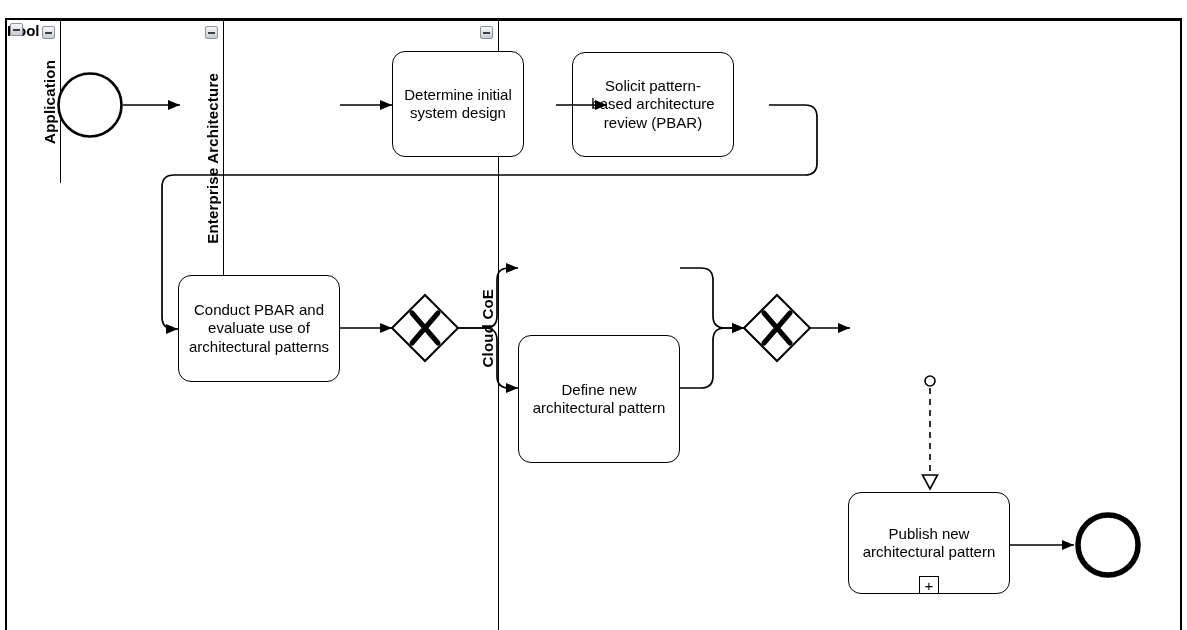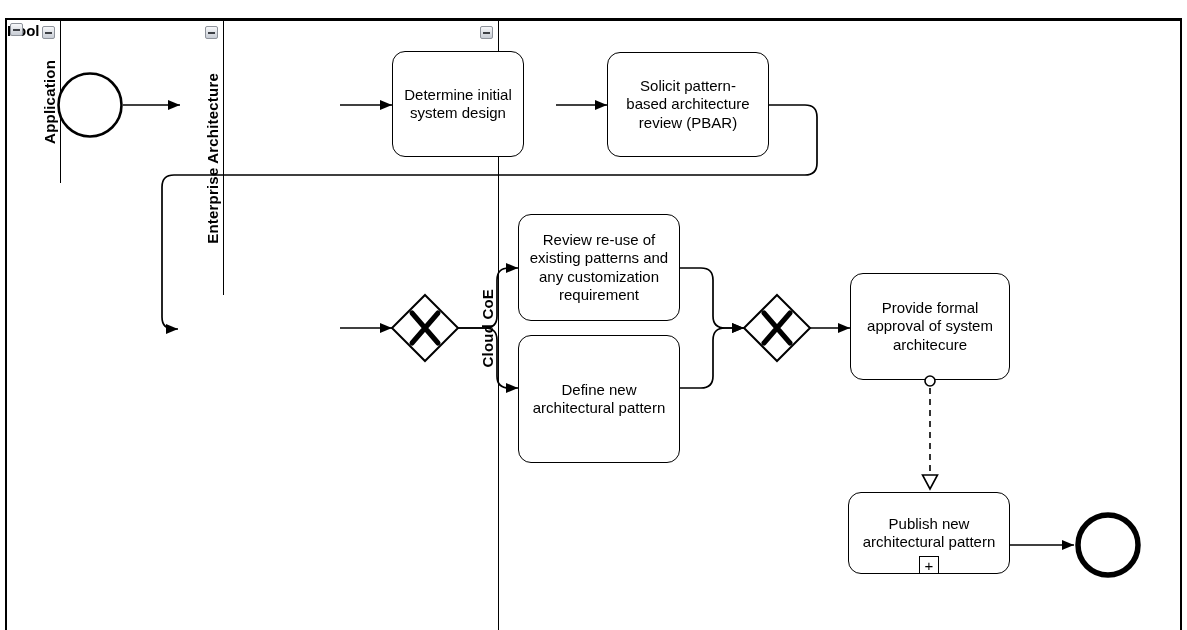--- a/index.html
+++ b/index.html
@@ -120,41 +120,35 @@
       <div class="lane-strip">
         <span class="lane-label">Cloud CoE</span>
       </div>
     </div>
   </div>
 
   <div class="task" style="left:392px;top:51px;width:132px;height:106px">
     <span class="task-label">Determine initial
 system design</span>
   </div>
-  <div class="task" style="left:607px;top:52px;width:162px;height:105px">
+  <div class="task" style="left:572px;top:52px;width:162px;height:105px">
     <span class="task-label">Solicit pattern-
 based architecture
 review (PBAR)</span>
   </div>
-  <div class="task" style="left:518px;top:214px;width:162px;height:107px">
-    <span class="task-label">Review re-use of
-existing patterns and
-any customization
-requirement</span>
+  <div class="task" style="left:178px;top:275px;width:162px;height:107px">
+    <span class="task-label">Conduct PBAR and
+evaluate use of
+architectural patterns</span>
   </div>
   <div class="task" style="left:518px;top:335px;width:162px;height:128px">
     <span class="task-label">Define new
 architectural pattern</span>
   </div>
-  <div class="task" style="left:850px;top:273px;width:160px;height:107px">
-    <span class="task-label">Provide formal
-approval of system
-architecure</span>
-  </div>
-  <div class="task" style="left:848px;top:492px;width:162px;height:82px">
+  <div class="task" style="left:848px;top:492px;width:162px;height:102px">
     <span class="task-label">Publish new
 architectural pattern</span>
     <span class="sub-marker">+</span>
   </div>
 
   <svg class="flow-layer" width="1187" height="630" viewBox="0 0 1187 630">
     <defs>
       <marker id="arr" markerUnits="userSpaceOnUse" markerWidth="13" markerHeight="11" refX="12" refY="5" orient="auto">
         <path d="M0 0 L12 5 L0 10 Z" fill="#000"></path>
       </marker>

